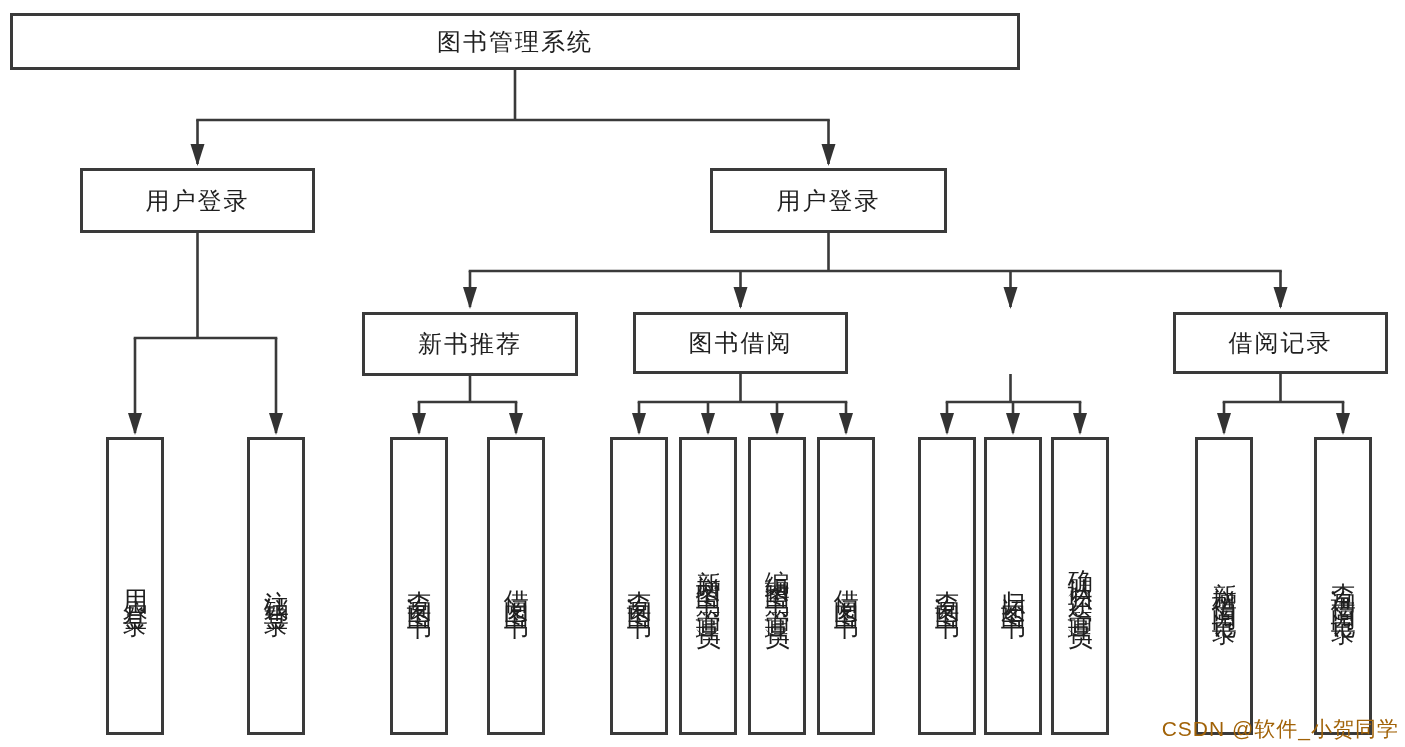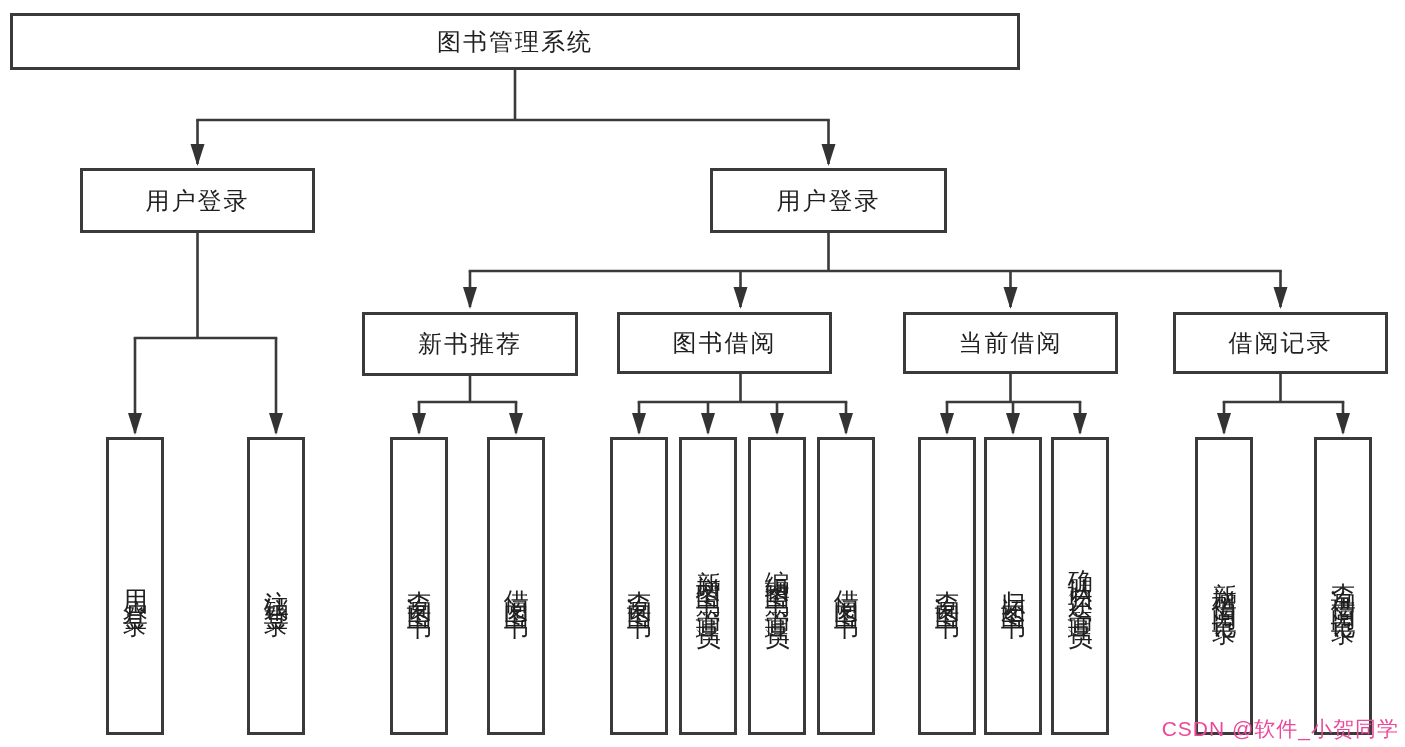--- a/index.html
+++ b/index.html
@@ -22,21 +22,21 @@
   .hbox { font-size:24px; letter-spacing:2px; }
   .vbox {
     writing-mode:vertical-rl;
     text-orientation:mixed;
     font-size:25px;
     letter-spacing:8px;
     line-height:1.1;
   }
   .watermark {
     position:absolute; right:6px; bottom:4px;
-    font-size:21px; color:#ec4899; letter-spacing:1px;
+    font-size:21px; color:#a16207; letter-spacing:1px;
     white-space:nowrap;
   }
 </style>
 </head>
 <body>
 
 <div class="stage">
 
   <svg class="wires" viewBox="0 0 1405 747" xmlns="http://www.w3.org/2000/svg">
     <defs>
@@ -78,22 +78,21 @@
     <line class="wire" x1="1224" y1="402" x2="1224" y2="433" marker-end="url(#arrow)"></line>
     <line class="wire" x1="1343" y1="402" x2="1343" y2="433" marker-end="url(#arrow)"></line>
   </svg>
 
   <div class="node hbox" style="left:10px;top:13px;width:1010px;height:57px">图书管理系统</div>
 
   <div class="node hbox" style="left:80px;top:168px;width:235px;height:65px">用户登录</div>
   <div class="node hbox" style="left:710px;top:168px;width:237px;height:65px">用户登录</div>
 
   <div class="node hbox" style="left:362px;top:312px;width:216px;height:64px">新书推荐</div>
-  <div class="node hbox" style="left:617px;top:312px;width:215px;height:62px">图书借阅</div>
-  <div class="node hbox" style="left:903px;top:312px;width:215px;height:62px">当前借阅</div>
+  <div class="node hbox" style="left:633px;top:312px;width:215px;height:62px">图书借阅</div>
   <div class="node hbox" style="left:1173px;top:312px;width:215px;height:62px">借阅记录</div>
 
   <div class="node vbox" style="left:106px;top:437px;width:58px;height:298px">用户登录</div>
   <div class="node vbox" style="left:247px;top:437px;width:58px;height:298px">注销登录</div>
 
   <div class="node vbox" style="left:390px;top:437px;width:58px;height:298px">查询图书</div>
   <div class="node vbox" style="left:487px;top:437px;width:58px;height:298px">借阅图书</div>
 
   <div class="node vbox" style="left:610px;top:437px;width:58px;height:298px">查询图书</div>
   <div class="node vbox" style="left:679px;top:437px;width:58px;height:298px">新增图书（管理员）</div>

